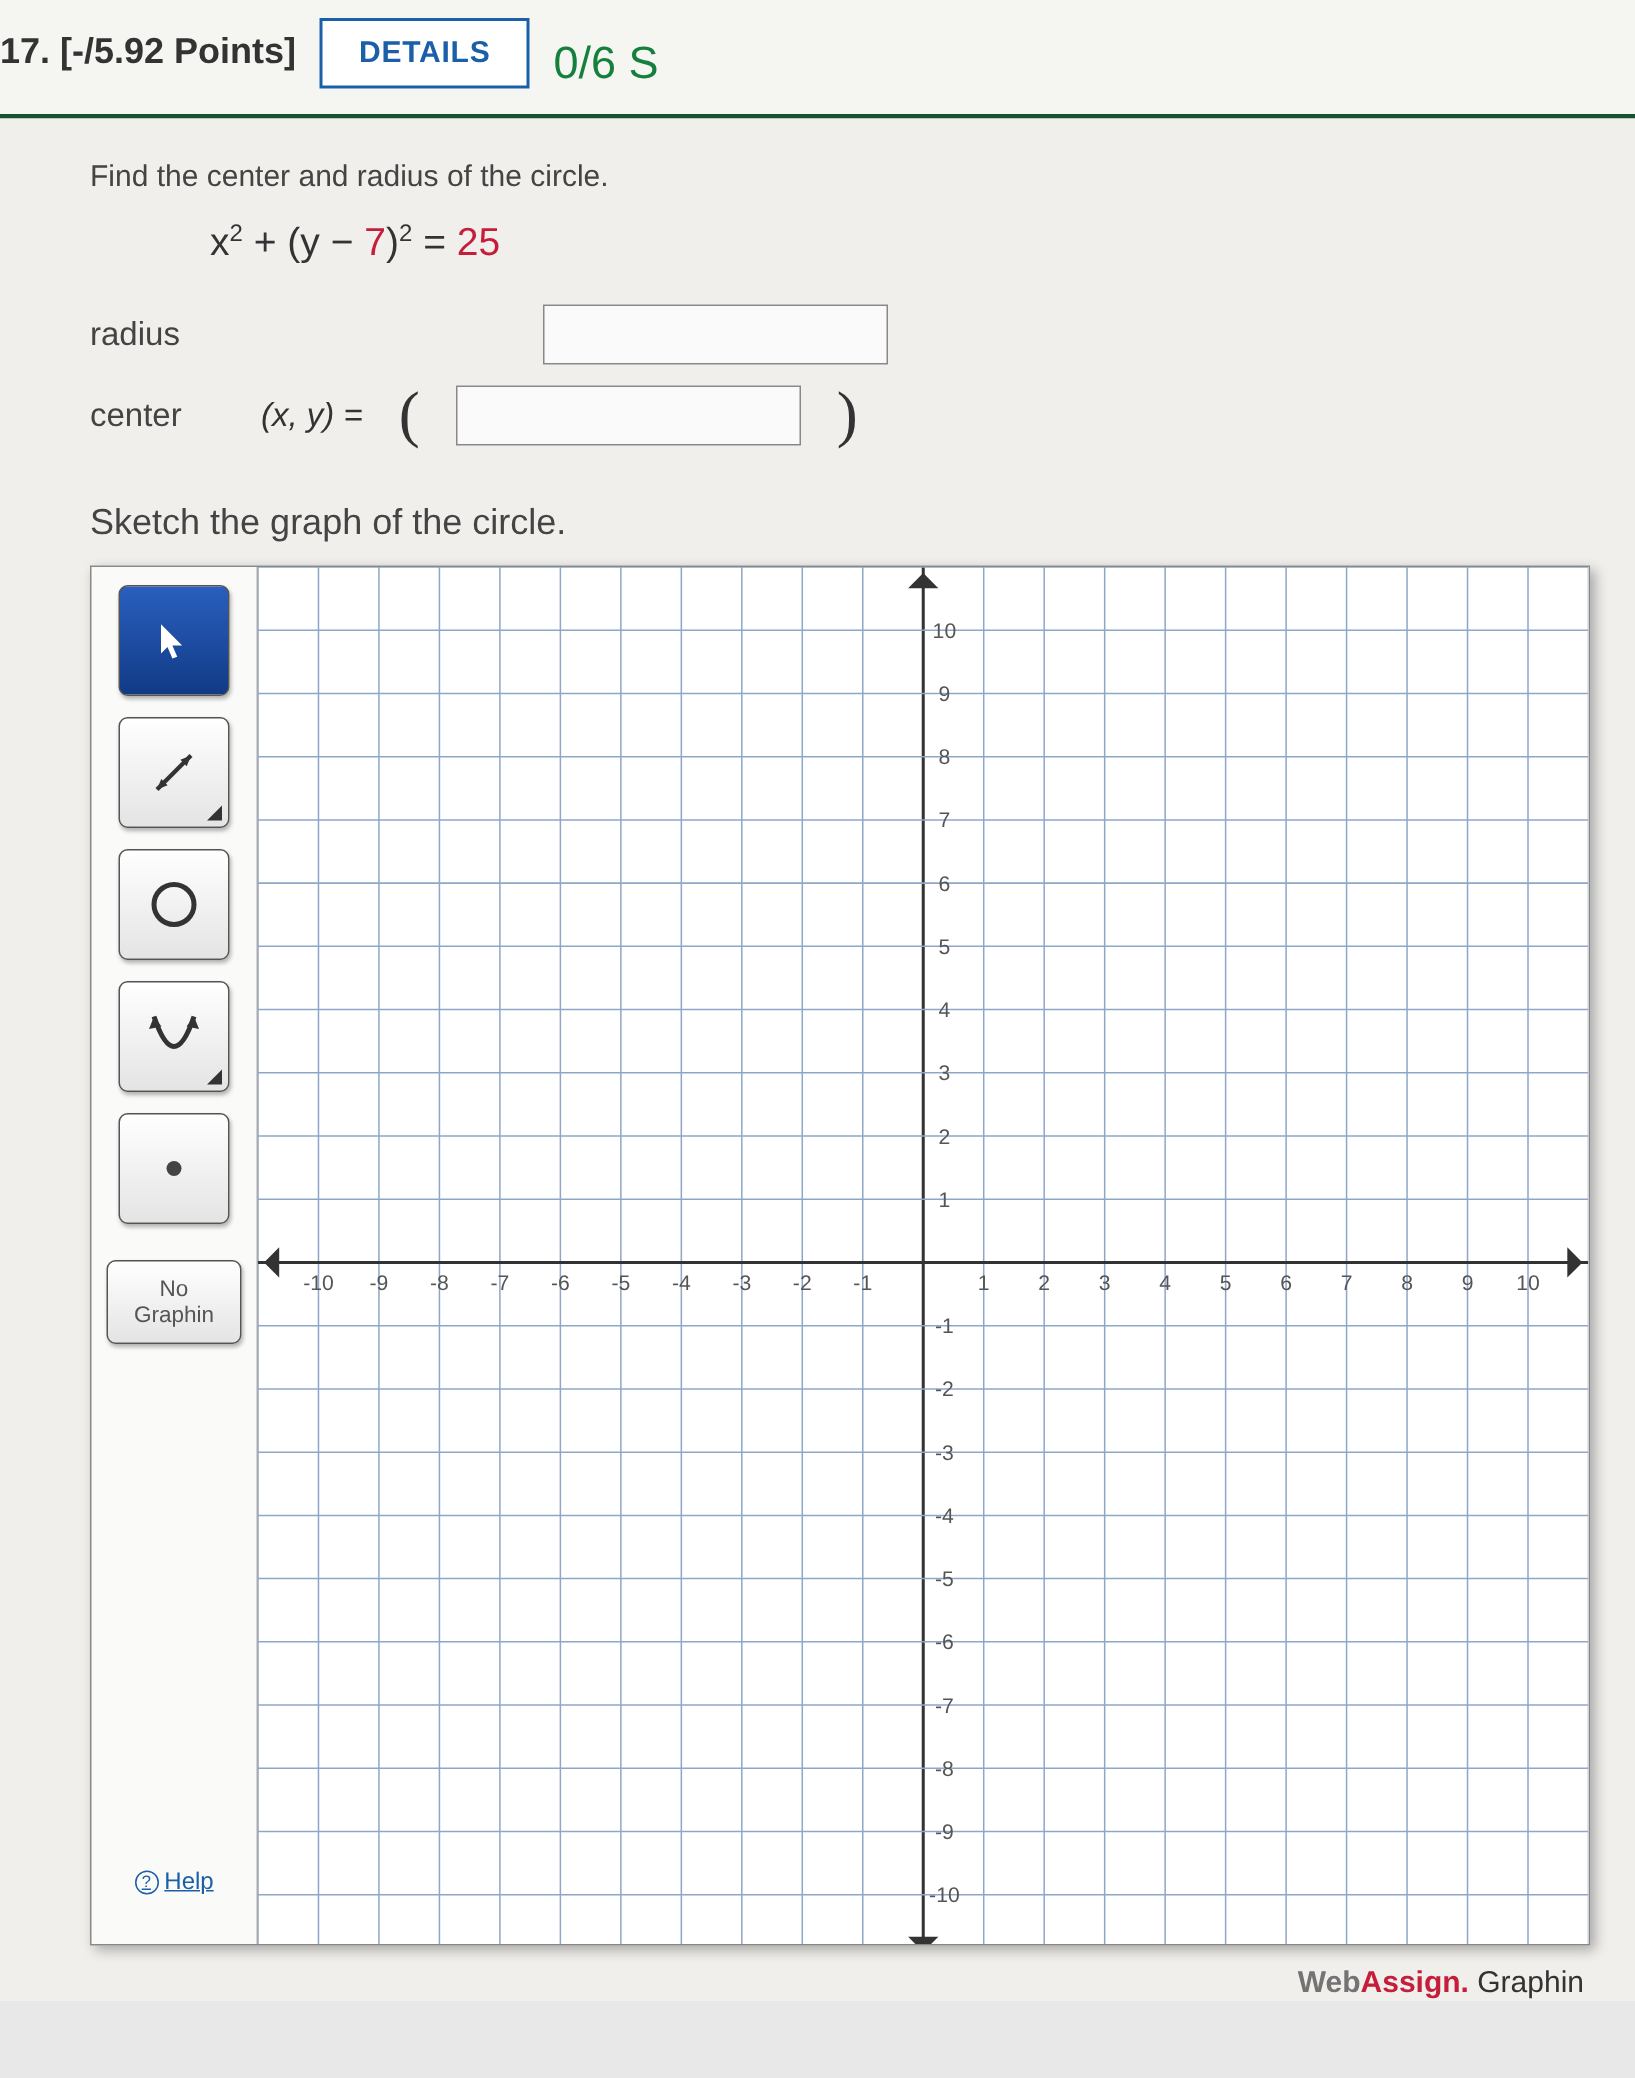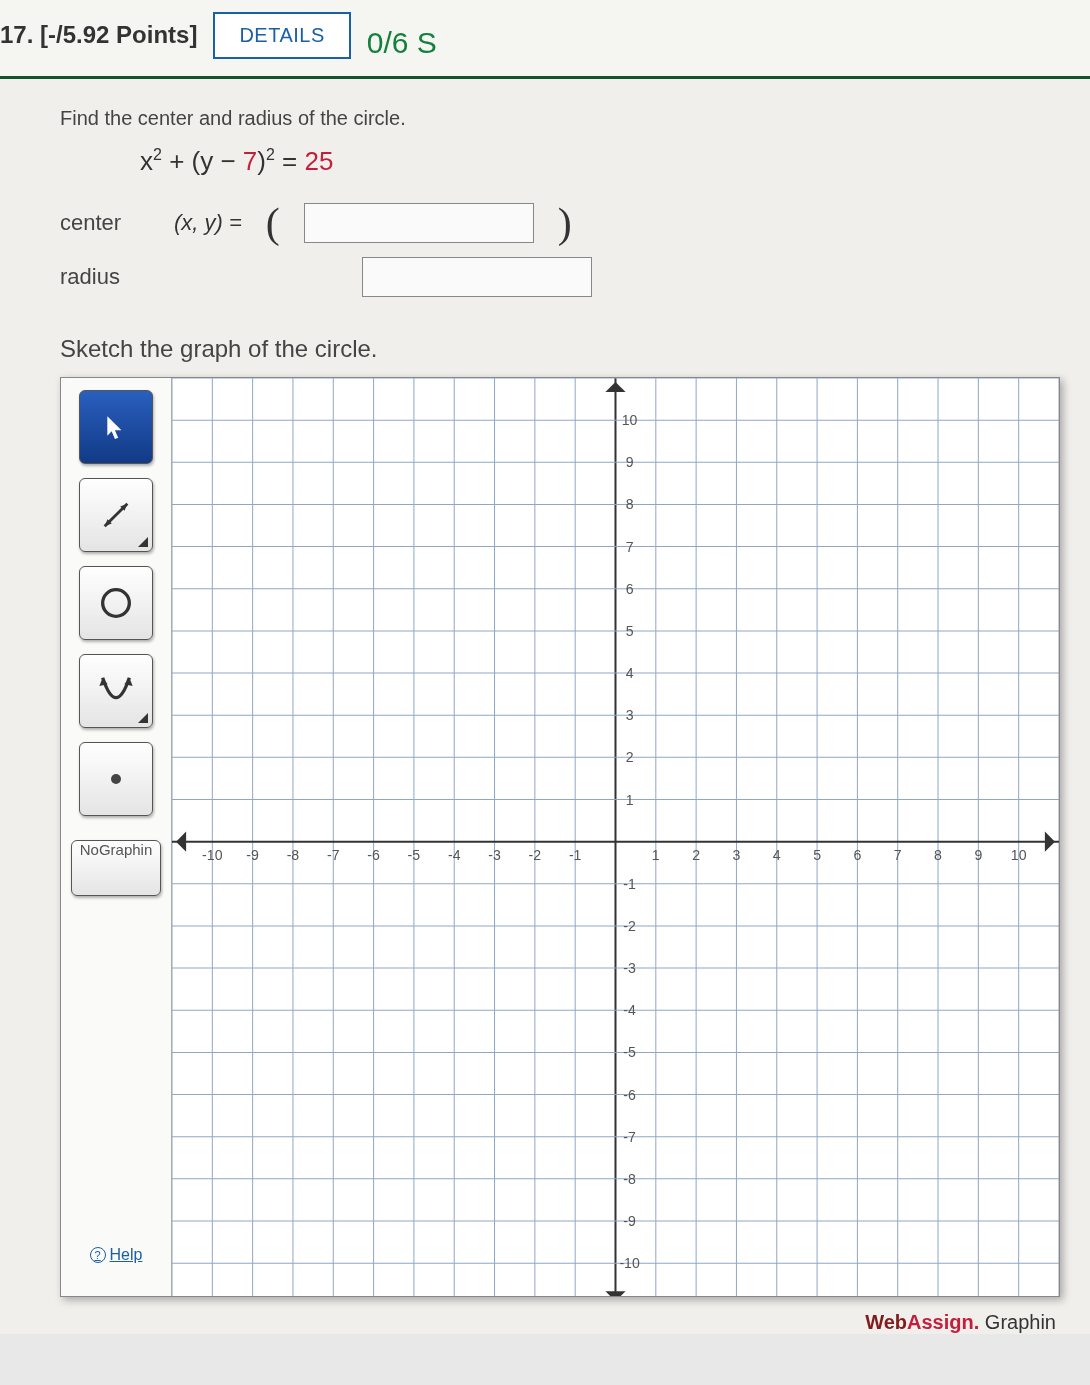--- a/index.html
+++ b/index.html
@@ -23,21 +23,21 @@
     font-size: 24px;
     font-weight: bold;
     color: #333;
   }
   .details-btn {
     border: 2px solid #1a5fa8;
     color: #1a5fa8;
     background: #fff;
     padding: 10px 24px;
     font-size: 20px;
-    font-weight: normal;
+    font-weight: bold;
     letter-spacing: 0.5px;
     cursor: pointer;
   }
   .source {
     font-size: 24px;
     font-weight: bold;
     color: #444;
   }
   .subcount {
     font-size: 30px;
@@ -116,21 +116,21 @@
   }
   .tool-corner {
     position:absolute; right:4px; bottom:4px; width:0;height:0;
     border-left:10px solid transparent; border-bottom:10px solid #333;
   }
   .nosol {
     width: 90px; height: 56px;
     border:1px solid #555; border-radius:6px;
     background: linear-gradient(#fff,#e4e4e4);
     font-size: 15px; color:#555; text-align:center;
-    display:flex; justify-content:center;
+    display:flex; flex-direction:column; justify-content:center;
     box-shadow: 1px 2px 3px rgba(0,0,0,.3); cursor:pointer;
     margin-top: 10px;
   }
   .help-link {
     margin-top: auto;
     color: #1a5fa8;
     font-size: 16px;
     text-decoration: underline;
     cursor: pointer;
     display:flex; align-items:center; gap:4px;
@@ -149,51 +149,51 @@
   }
   .grid {
     position:absolute; inset:0;
   }
   .footer {
     text-align: right;
     padding: 14px 4px 0 0;
     font-size: 20px;
     color:#333;
   }
-  .footer .wa-web { color:#7f1d1d; font-weight:bold;margin-top:41px;}
+  .footer .wa-web { color:#737373; font-weight:bold;margin-top:41px;}
   .footer .wa-assign { color:#c41e3a; font-weight:bold;}
 </style>
 </head>
 <body>
 
 <div class="header">
   <span class="qnum">17. [-/5.92 Points]</span>
   <button class="details-btn">DETAILS</button>
   <span class="subcount">0/6 S</span>
 </div>
 
 <div class="content">
   <div class="instruct">Find the center and radius of the circle.</div>
 
   <div class="equation">
     <span>x</span><sup>2</sup><span> + (y − </span><span class="red">7</span><span>)</span><sup>2</sup><span> = </span><span class="red">25</span>
+  </div>
+
+  <div class="answer-row">
+    <span class="label">radius</span>
+    <span style="width:164px"></span>
+    <span class="inputbox"></span>
   </div>
 
   <div class="answer-row">
     <span class="label">center</span>
     <span class="xy">(x, y) = </span>
     <span class="paren">(</span>
     <span class="inputbox"></span>
     <span class="paren">)</span>
-  </div>
-
-  <div class="answer-row">
-    <span class="label">radius</span>
-    <span style="width:164px"></span>
-    <span class="inputbox"></span>
   </div>
 
   <div class="sketch-label">Sketch the graph of the circle.</div>
 
   <div class="graph-area">
     <div class="toolbar">
       <div class="tool active">
         <svg width="26" height="26" viewBox="0 0 24 24">
             <path fill="#fff" d="M4 2l0 18 4-4 3 7 3-1-3-7 6 0z"></path>
           </svg>

